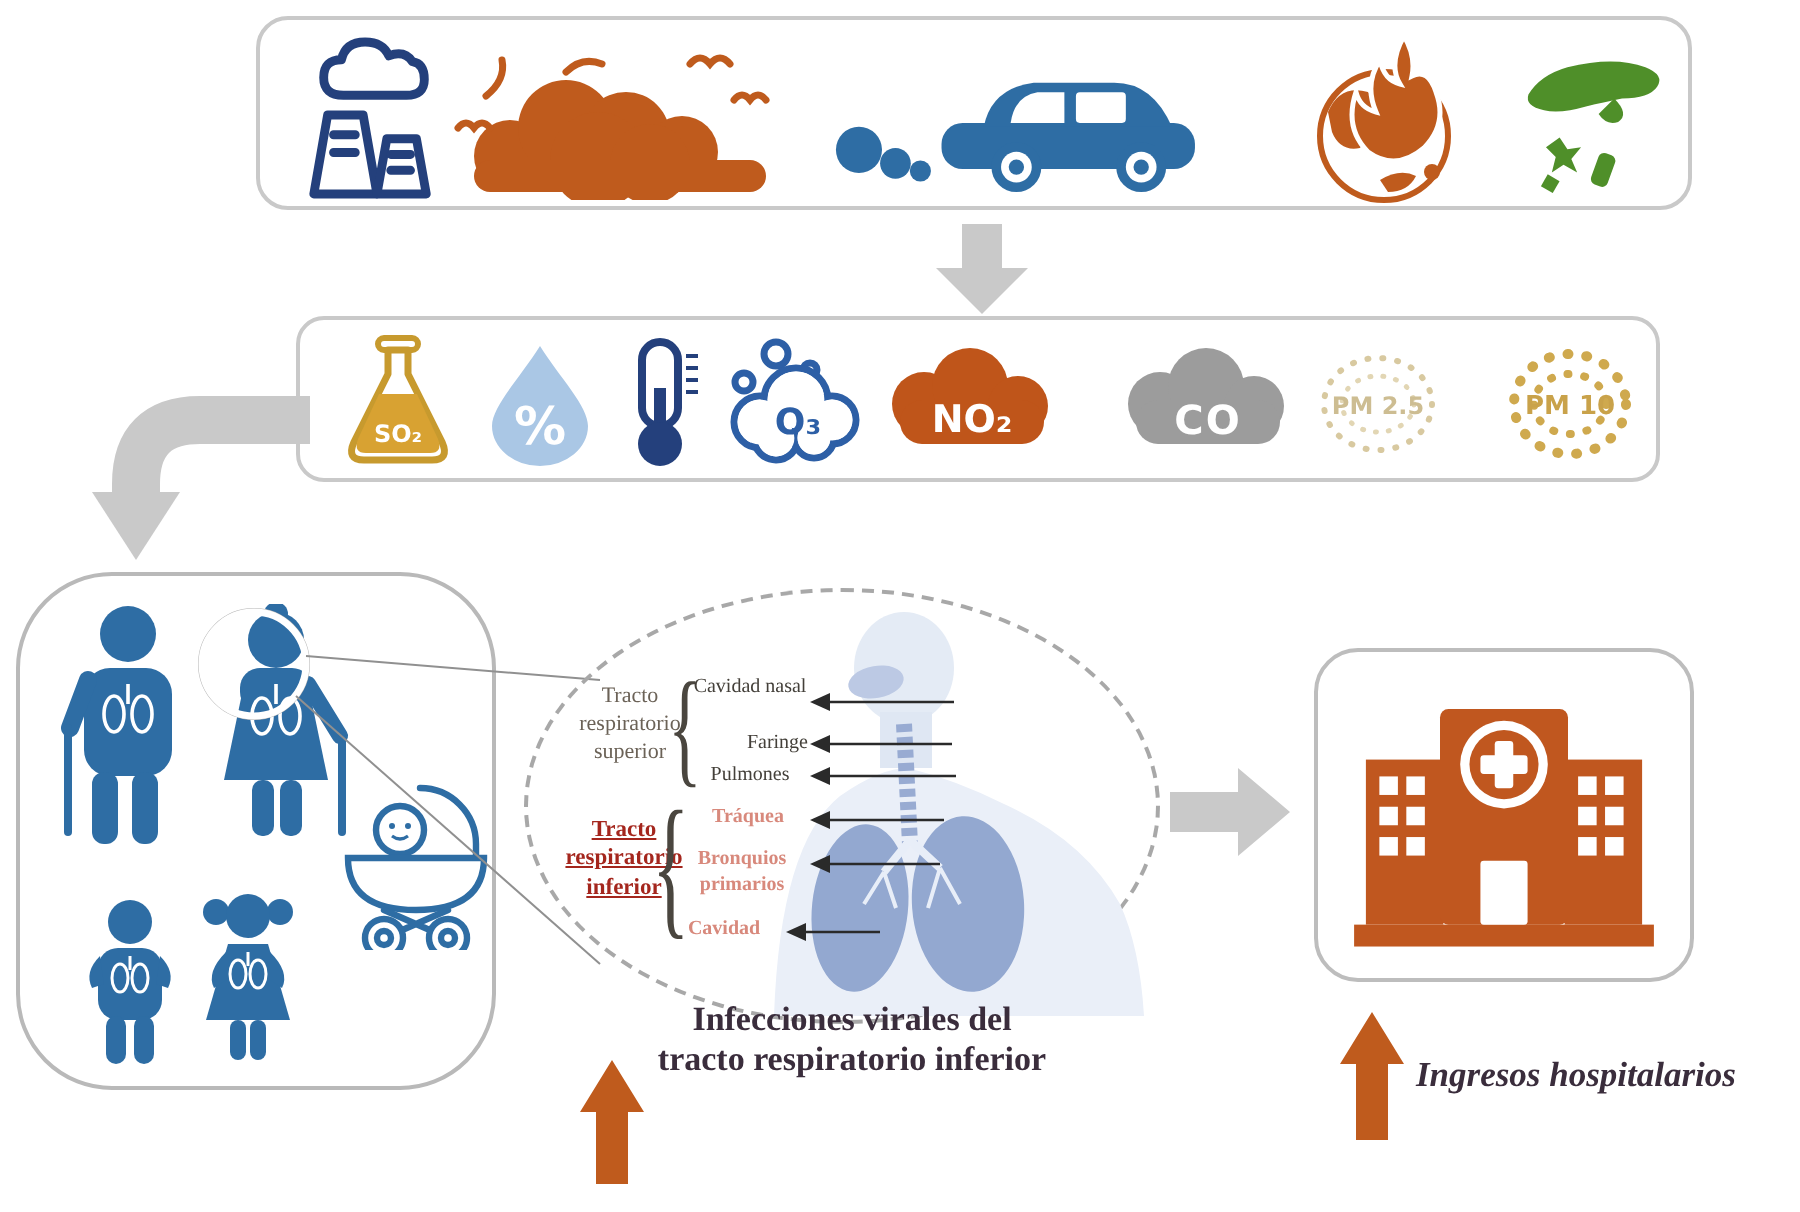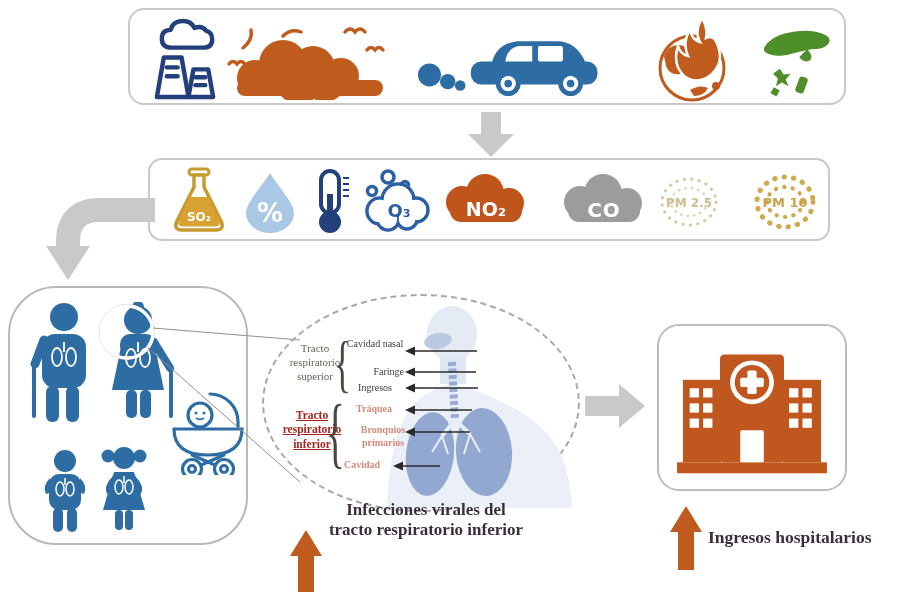--- a/index.html
+++ b/index.html
@@ -310,26 +310,26 @@
           <polygon points="141,114 151,109.5 151,118.5"></polygon>
         <polygon points="141,136 151,131.5 151,140.5"></polygon>
           <polygon points="129,170 139,165.5 139,174.5"></polygon>
       </g>
     </svg>
 
     <div class="resp-label upper-label" style="left:12px;top:46px;width:78px;">Tracto respiratorio superior</div>
     <div class="brace" style="left:70px;top:36px;font-size:64px;line-height:64px;transform:scaleX(0.55);">{</div>
     <div class="resp-label upper-item" style="left:82px;top:42px;width:58px;">Cavidad nasal</div>
     <div class="resp-label upper-item" style="left:82px;top:70px;width:58px;text-align:right;">Faringe</div>
-    <div class="resp-label upper-item" style="left:82px;top:86px;width:58px;">Ingresos</div>
+    <div class="resp-label upper-item" style="left:82px;top:86px;width:58px;">Pulmones</div>
 
     <div class="resp-label lower-label" style="left:8px;top:112px;width:80px;">Tracto respiratorio inferior</div>
     <div class="brace" style="left:62px;top:98px;font-size:78px;line-height:78px;transform:scaleX(0.5);">{</div>
     <div class="resp-label lower-item" style="left:78px;top:107px;width:64px;">Tráquea</div>
-    <div class="resp-label lower-item" style="left:72px;top:128px;width:70px;margin-left:12px;">Bronquios primarios</div>
+    <div class="resp-label lower-item" style="left:72px;top:128px;width:70px;">Bronquios primarios</div>
     <div class="resp-label lower-item" style="left:66px;top:163px;width:64px;">Cavidad</div>
   </div>
 
   <svg class="abs" style="left:585px;top:384px;" width="60" height="44" viewBox="0 0 60 44">
     <path d="M0 12 H34 V0 L60 22 L34 44 V32 H0 Z" fill="#c9c9c9"></path>
   </svg>
 
   <div class="panel" style="left:657px;top:324px;width:190px;height:167px;border-radius:22px;border-color:#bdbdbd;">
     <svg class="abs" style="left:13px;top:8px;" width="160" height="148" viewBox="0 0 190 155">
       <g fill="#c0571f">
@@ -361,15 +361,15 @@
   </div>
 
   <svg class="abs" style="left:290px;top:530px;" width="32" height="62" viewBox="0 0 32 62">
     <path d="M16 0 L32 26 H24 V62 H8 V26 H0 Z" fill="#bf5b1d"></path>
   </svg>
   <div class="caption" style="left:326px;top:500px;width:200px;font-size:17px;line-height:1.18;text-align:center;">Infecciones virales del tracto respiratorio inferior</div>
 
   <svg class="abs" style="left:670px;top:506px;" width="32" height="64" viewBox="0 0 32 64">
     <path d="M16 0 L32 26 H24 V64 H8 V26 H0 Z" fill="#bf5b1d"></path>
   </svg>
-  <div class="caption" style="left:708px;top:527px;font-size:17.5px;">Ingresos hospitalarios</div>
+  <div class="caption" style="left:708px;top:527px;font-size:17.5px;font-style:italic;">Ingresos hospitalarios</div>
 
 </div>
 
 </body></html>

